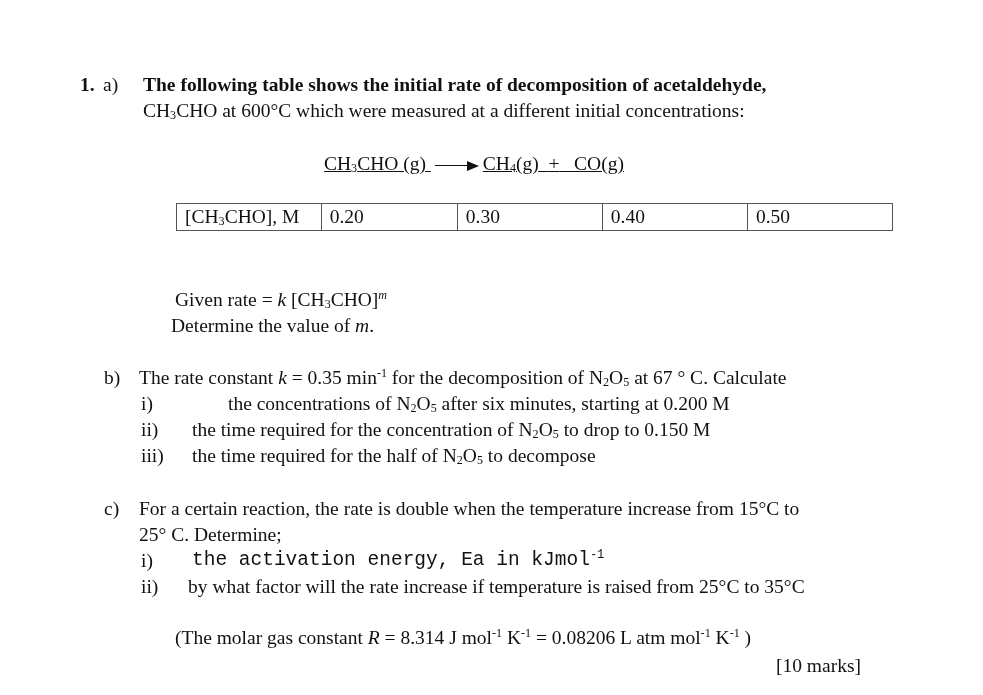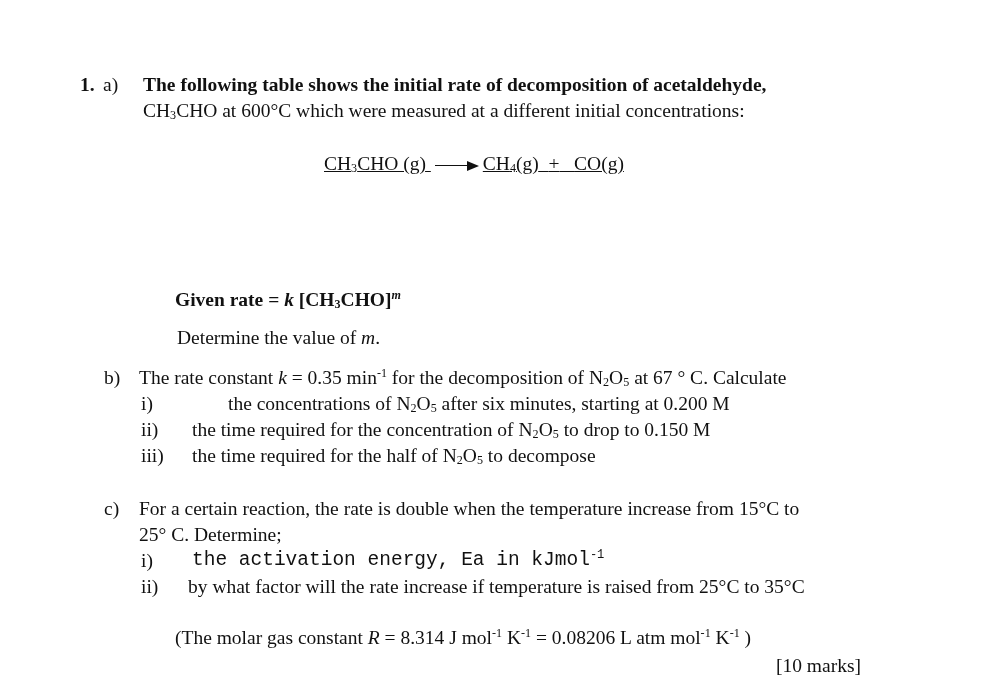--- a/index.html
+++ b/index.html
@@ -37,27 +37,34 @@
 
 <div class="abs" style="left:324px; top:154px;text-decoration:underline;">
   <span>CH</span><sub>3</sub><span>CHO (g)</span>
   <span class="arrow"></span><span>CH</span><sub>4</sub><span>(g)</span>
   &nbsp;<span>+</span>&nbsp;&nbsp;
   <span>CO(g)</span>
 </div>
 
 <table class="data">
   <tbody>
+      <tr>
+    <td class="hdr"><span>[CH</span><sub>3</sub><span>CHO], M</span></td>
+    <td class="c1">0.20</td>
+    <td class="c">0.30</td>
+    <td class="c">0.40</td>
+    <td class="c">0.50</td>
+  </tr>
 </tbody>
   </table>
 
-<div class="abs" style="left:175px; top:290px;font-weight:bold;">
+<div class="abs" style="left:175px; top:290px;">
   <span>Given rate = </span><i>k</i><span> [CH</span><sub>3</sub><span>CHO]</span><sup><i>m</i></sup>
 </div>
-<div class="abs" style="left:177px; top:316px;margin-top:12px;">
+<div class="abs" style="left:171px; top:316px;">
   <span>Determine the value of </span><i>m</i><span>.</span>
 </div>
 
 <div class="abs" style="left:104px; top:368px;">b)</div>
 <div class="abs" style="left:139px; top:368px;">
   <span>The rate constant </span><i>k</i><span> = 0.35 min</span><sup>-1</sup><span> for the decomposition of N</span><sub>2</sub><span>O</span><sub>5</sub><span> at 67 ° C. Calculate</span>
 </div>
 
 <div class="abs" style="left:141px; top:394px;">i)</div>
 <div class="abs" style="left:192px; top:394px;margin-left:36px;"><span>the concentrations of N</span><sub>2</sub><span>O</span><sub>5</sub><span> after six minutes, starting at 0.200 M</span></div>

